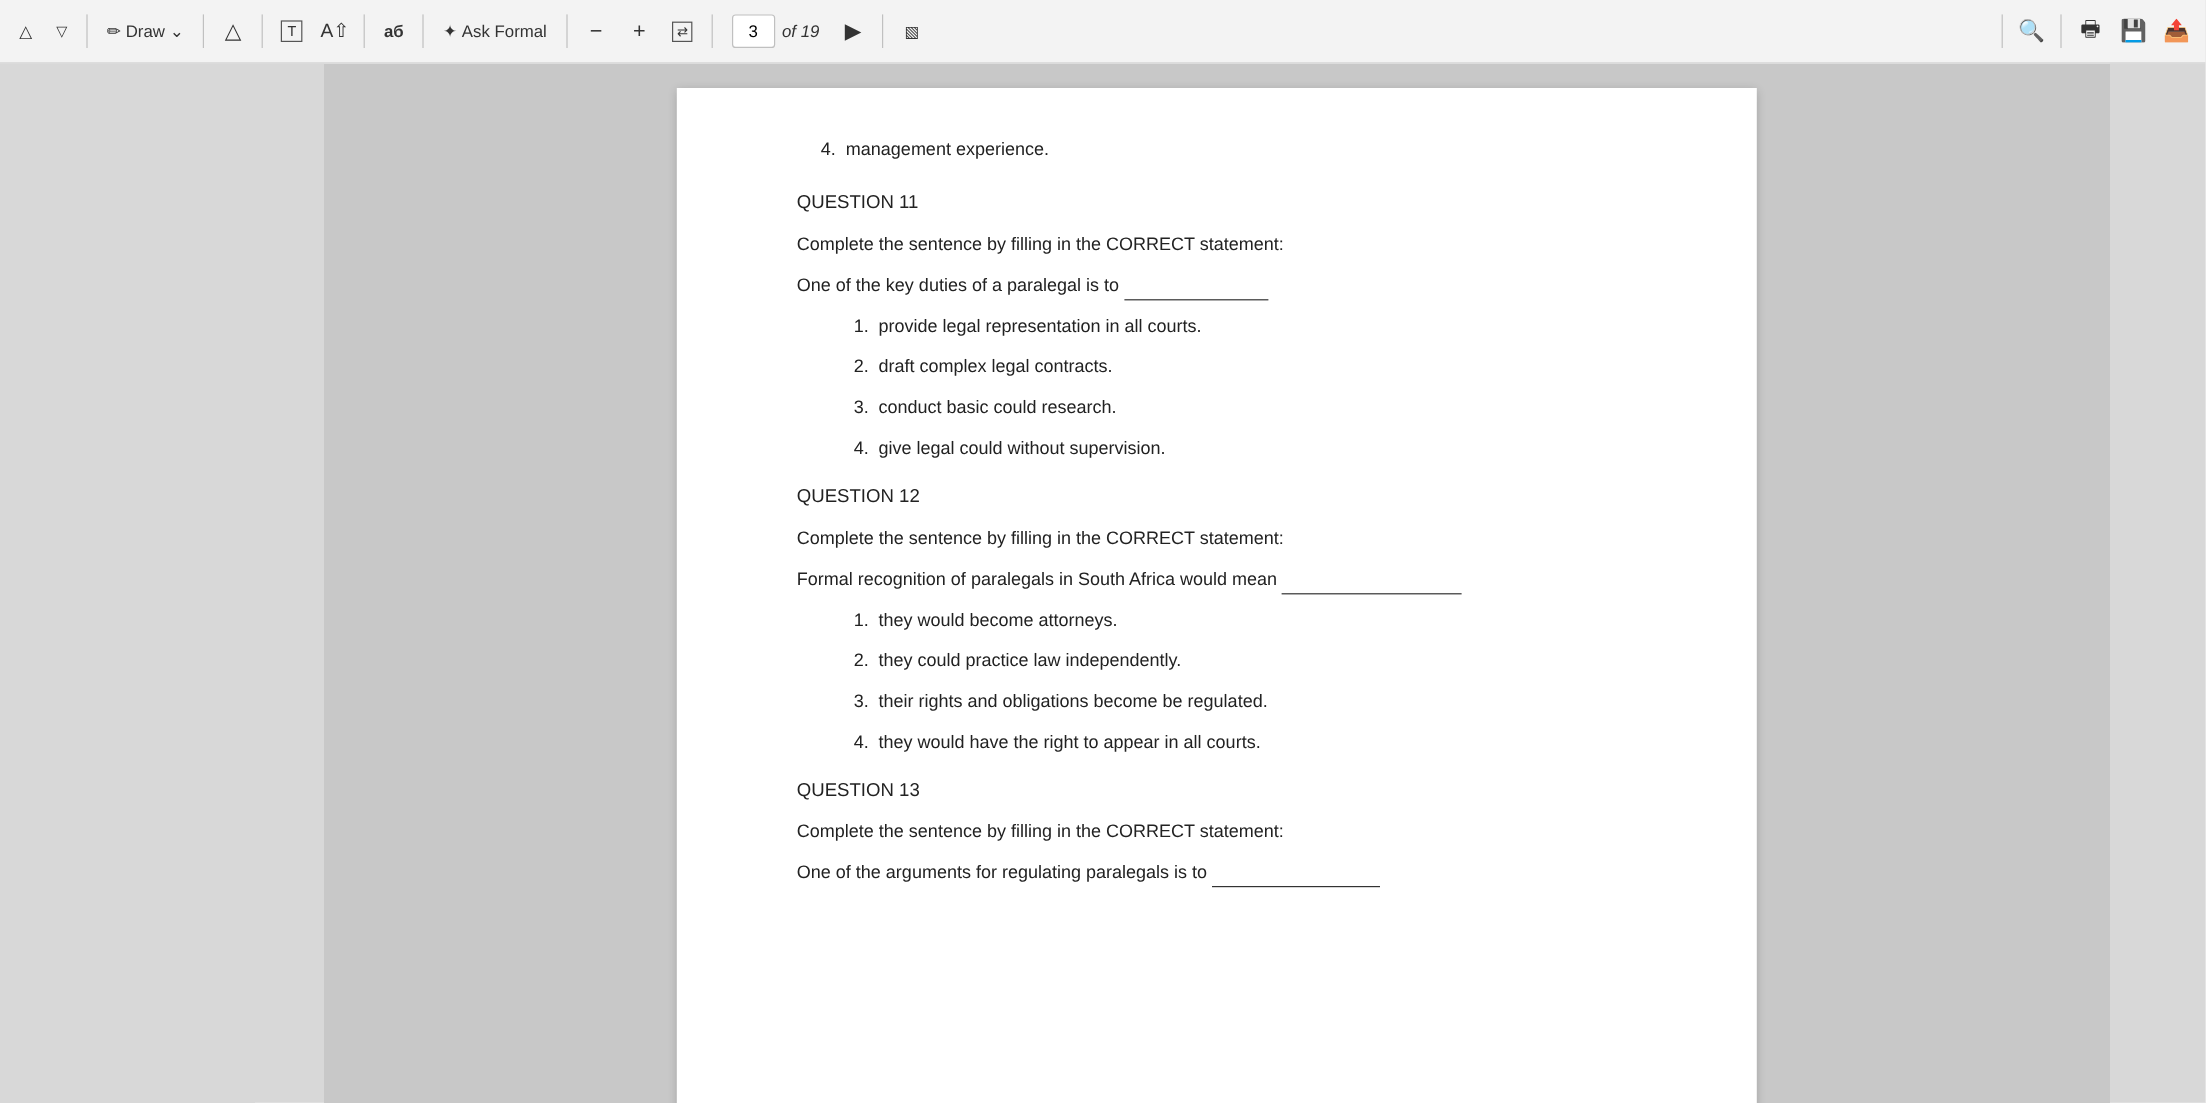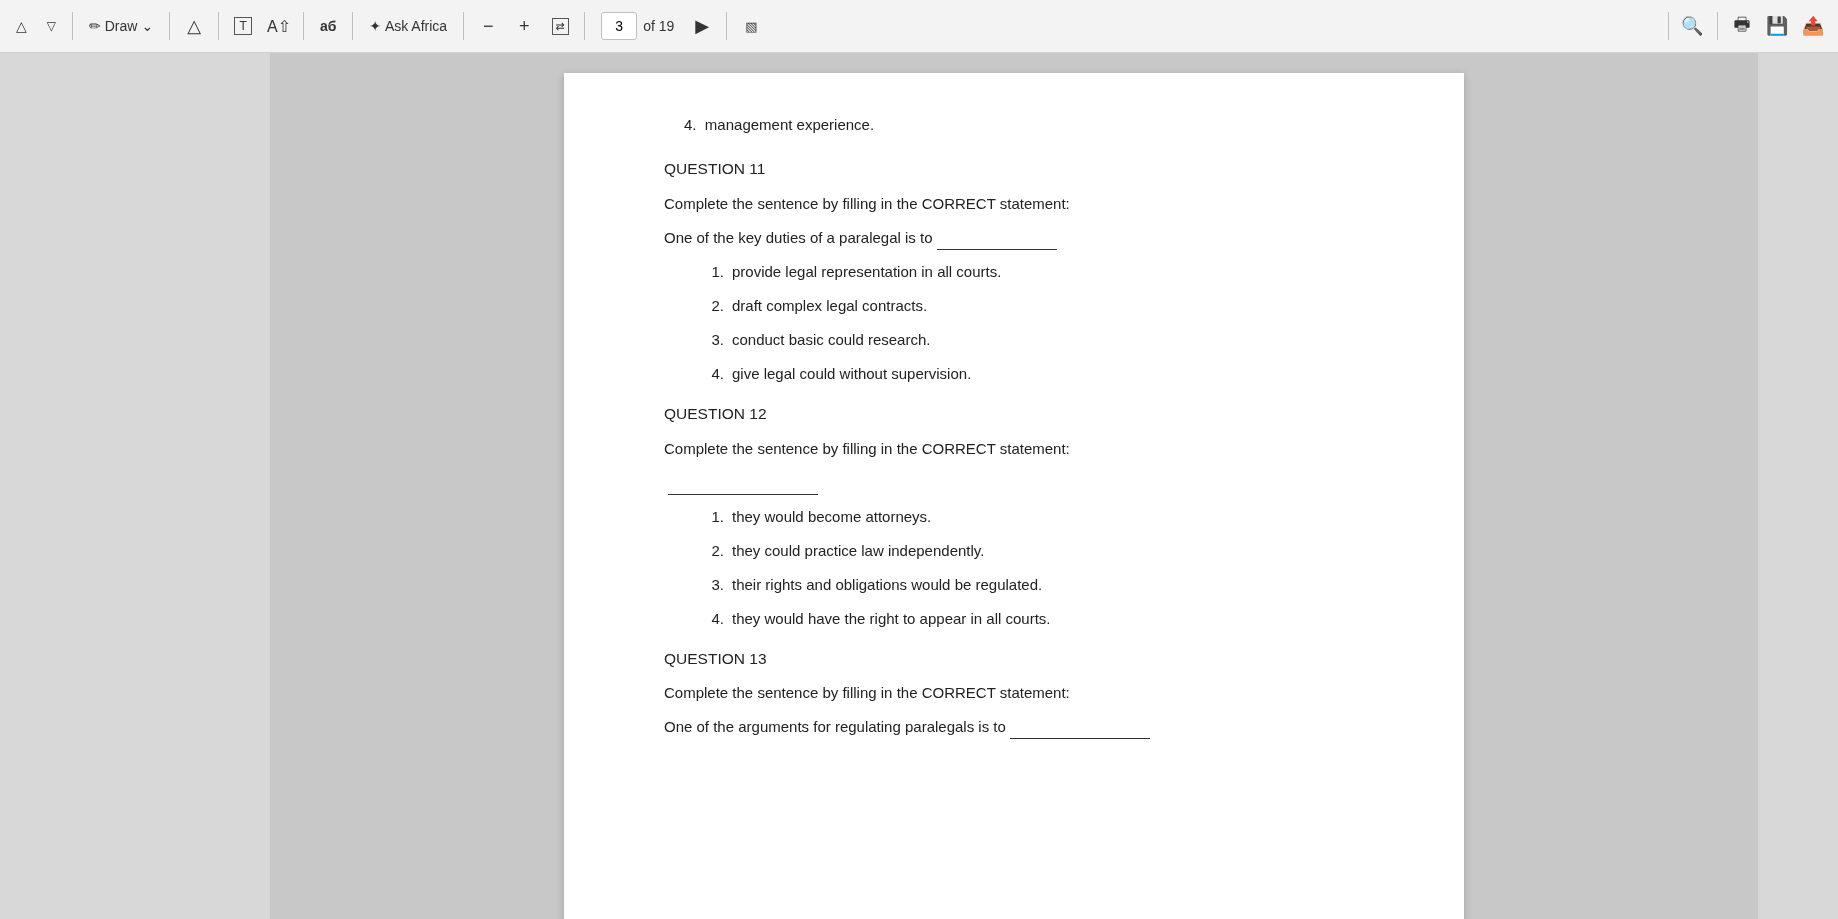--- a/index.html
+++ b/index.html
@@ -62,20 +62,21 @@
       height: 28px;
       border: 1px solid #c0c0c0;
       text-align: center;
       font-size: 14px;
       border-radius: 3px;
     }
 
     .page-info {
       font-size: 14px;
       color: #333;
+      font-style: italic;
     }
 
     .toolbar-right {
       margin-left: auto;
       display: flex;
       align-items: center;
       gap: 4px;
     }
 
     .icon-btn {
@@ -218,21 +219,21 @@
   <div class="toolbar-separator"></div>
 
   <button class="icon-btn">
     <span style="font-size:14px;font-weight:bold;">aб</span>
   </button>
 
   <div class="toolbar-separator"></div>
 
   <button class="toolbar-btn">
     <span>✦</span>
-    <span>Ask Africa</span>
+    <span>Ask Formal</span>
   </button>
 
   <div class="toolbar-separator"></div>
 
   <button class="icon-btn">
     <span>−</span>
   </button>
 
   <button class="icon-btn">
     <span>+</span>
@@ -312,34 +313,34 @@
             <span class="option-num">4.</span>
             <span>give legal could without supervision.</span>
           </li>
         </ol>
       </div>
 
       <div class="question-block">
         <div class="question-heading">QUESTION 12</div>
         <div class="question-text">Complete the sentence by filling in the CORRECT statement:</div>
         <div class="question-text">
-          <span class="blank-line" style="width:150px;"></span>
+          <span>Formal recognition of paralegals in South Africa would mean</span><span class="blank-line" style="width:150px;"></span>
         </div>
         <ol class="options-list">
           <li>
             <span class="option-num">1.</span>
             <span>they would become attorneys.</span>
           </li>
           <li>
             <span class="option-num">2.</span>
             <span>they could practice law independently.</span>
           </li>
           <li>
             <span class="option-num">3.</span>
-            <span>their rights and obligations would be regulated.</span>
+            <span>their rights and obligations become be regulated.</span>
           </li>
           <li>
             <span class="option-num">4.</span>
             <span>they would have the right to appear in all courts.</span>
           </li>
         </ol>
       </div>
 
       <div class="question-block">
         <div class="question-heading">QUESTION 13</div>

